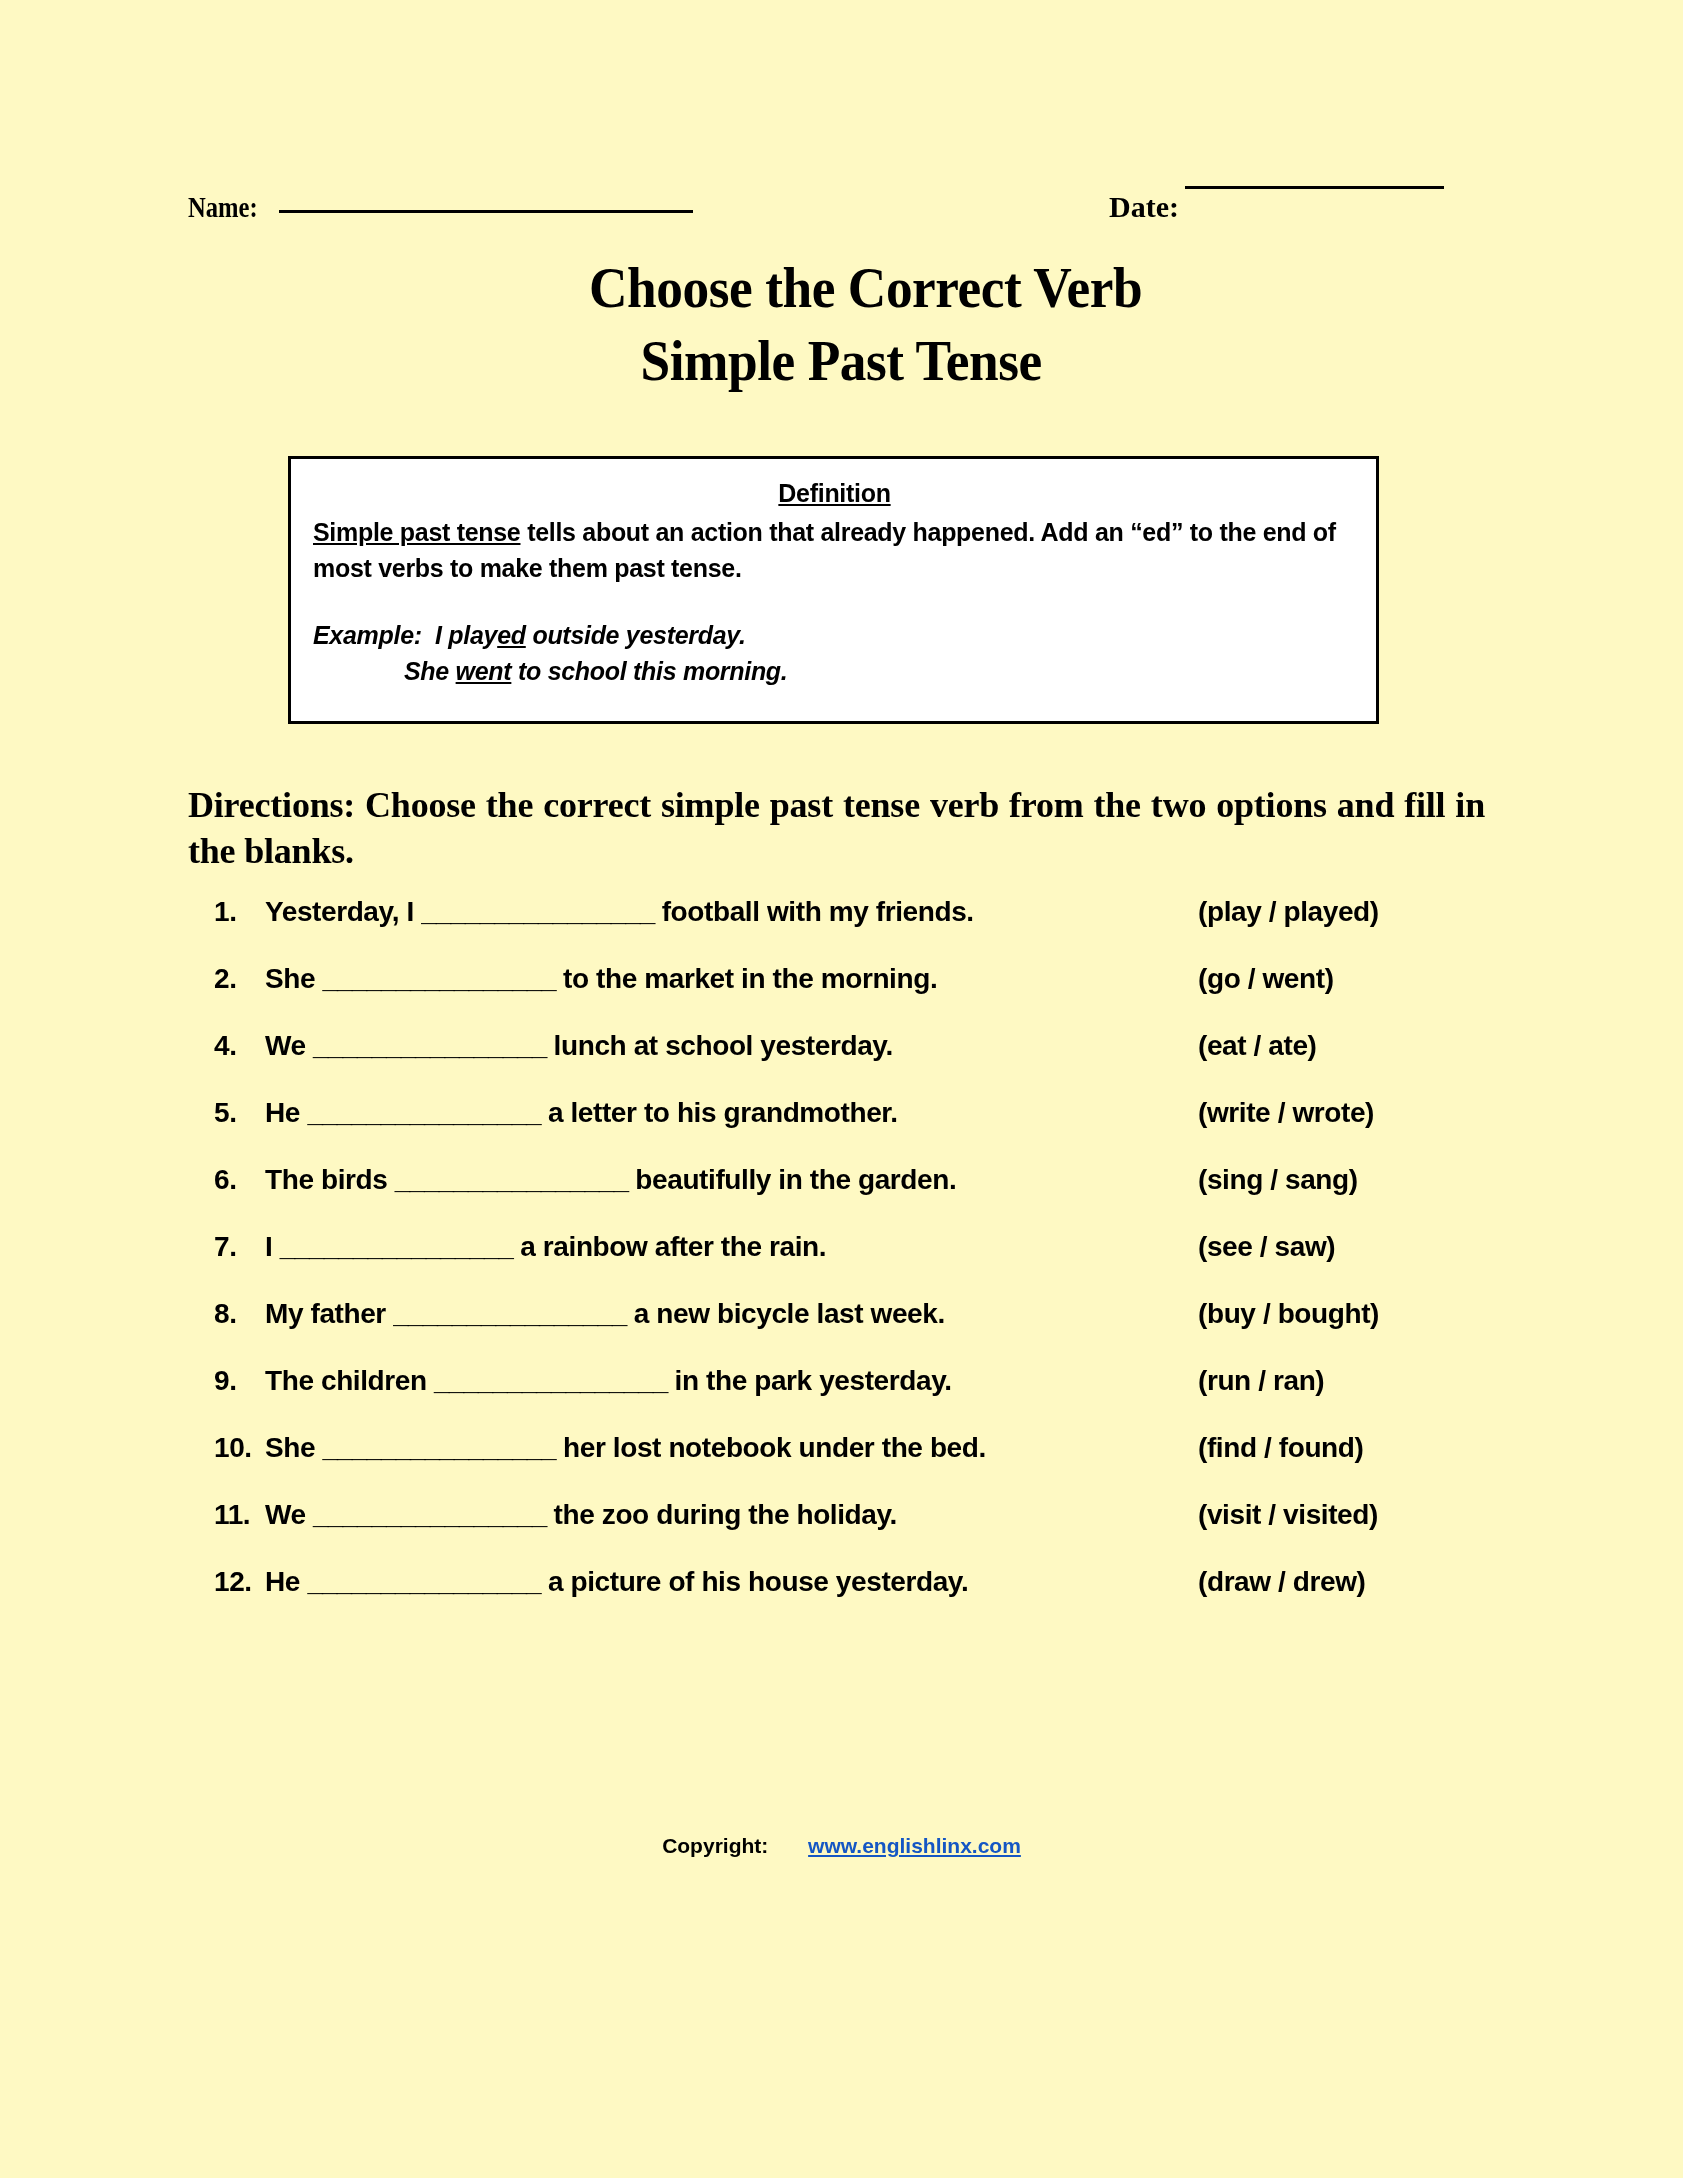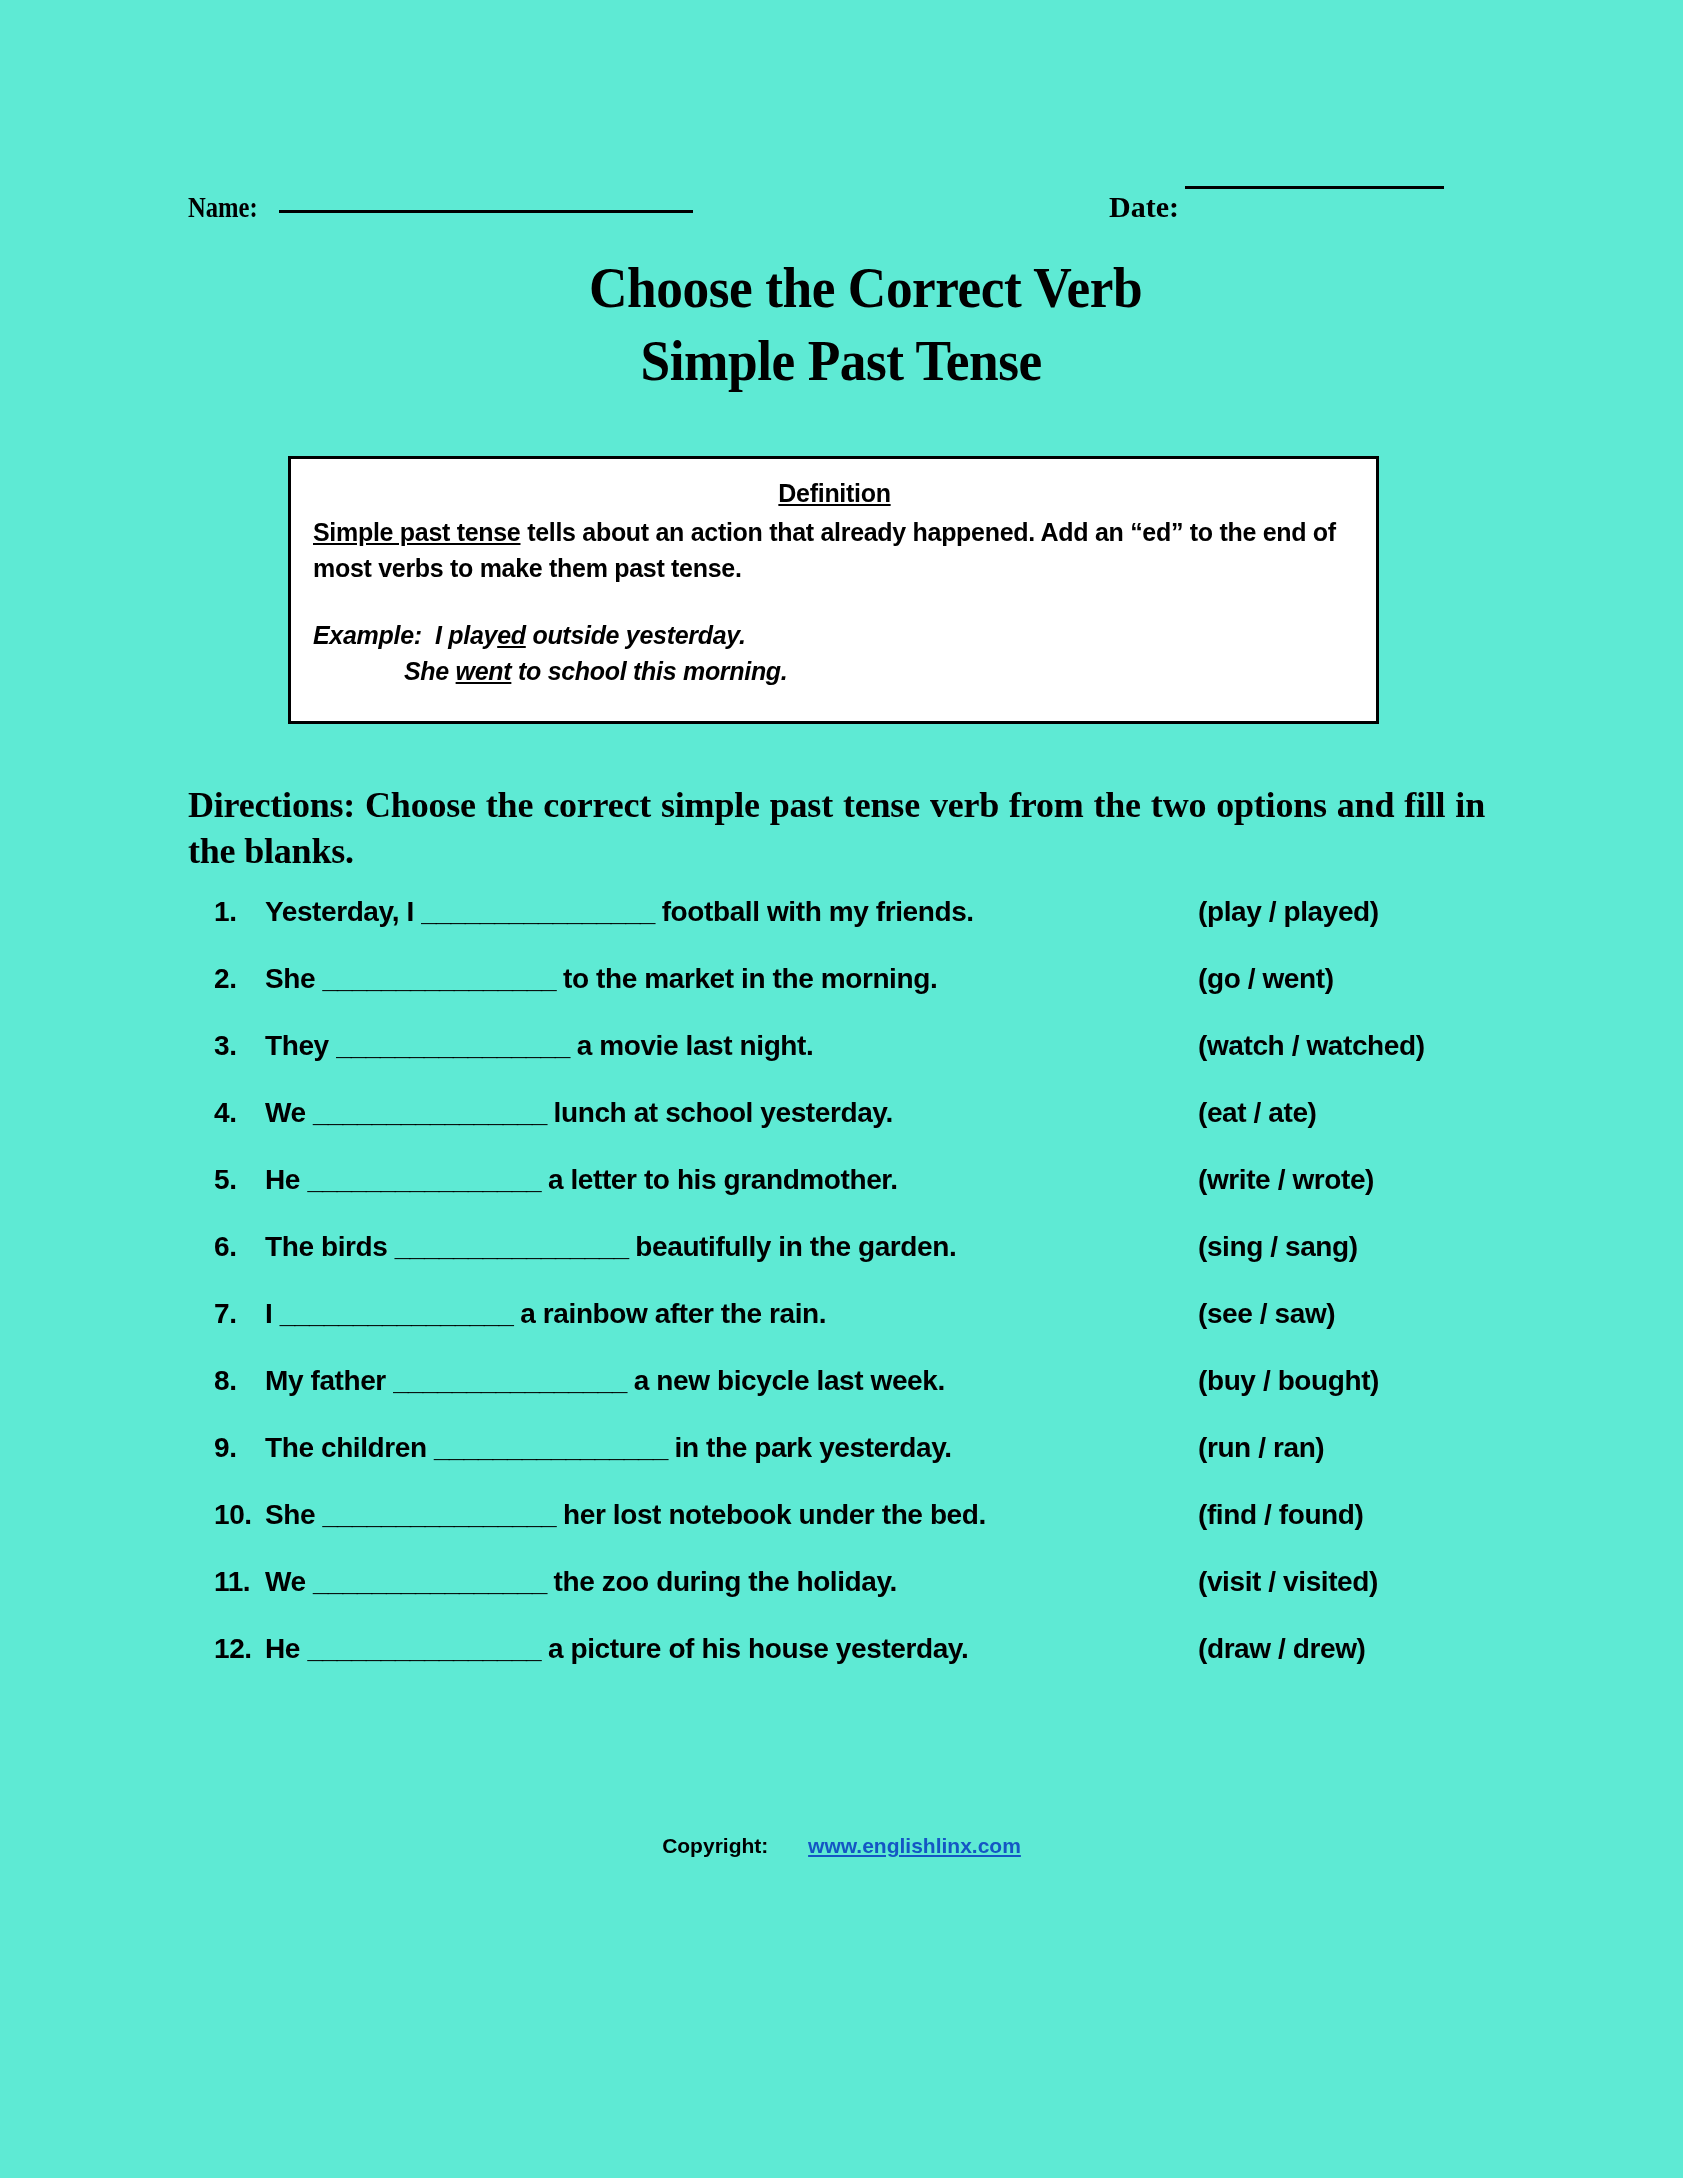--- a/index.html
+++ b/index.html
@@ -14,21 +14,21 @@
     font-family: "Liberation Sans", sans-serif;
     color: #000000;
     overflow: hidden;
   }
 
   .page {
     position: absolute;
     left: 0; top: 0;
     width: 1683px;
     height: 2178px;
-    background: #5eead4;
+    background: #fef9c3;
   }
 
   
   .header-row {
     position: absolute;
     left: 188px;
     top: 190px;
     width: 1317px;
     height: 46px;
   }
@@ -245,21 +245,20 @@
     </div>
   </div>
 
   <div class="directions">
     <span class="dir-inner">Directions: Choose the correct simple past tense verb from the two options and fill in the blanks.</span>
   </div>
 
   <div class="questions">
       <div class="q-row"><span class="q-num">1.</span><span class="q-text"><span>Yesterday, I </span><span class="q-blank">________________</span><span> football with my friends.</span></span><span class="q-options">(play / played)</span></div>
       <div class="q-row"><span class="q-num">2.</span><span class="q-text"><span>She </span><span class="q-blank">________________</span><span> to the market in the morning.</span></span><span class="q-options"> (go / went)</span></div>
-      <div class="q-row"><span class="q-num">3.</span><span class="q-text"><span>They </span><span class="q-blank">________________</span><span> a movie last night.</span></span><span class="q-options">(watch / watched)</span></div>
       <div class="q-row"><span class="q-num">4.</span><span class="q-text"><span>We </span><span class="q-blank">________________</span><span> lunch at school yesterday.</span></span><span class="q-options">(eat / ate)</span></div>
       <div class="q-row"><span class="q-num">5.</span><span class="q-text"><span>He </span><span class="q-blank">________________</span><span> a letter to his grandmother.</span></span><span class="q-options">(write / wrote)</span></div>
       <div class="q-row"><span class="q-num">6.</span><span class="q-text"><span>The birds </span><span class="q-blank">________________</span><span> beautifully in the garden.</span></span><span class="q-options">(sing / sang)</span></div>
       <div class="q-row"><span class="q-num">7.</span><span class="q-text"><span>I </span><span class="q-blank">________________</span><span> a rainbow after the rain.</span></span><span class="q-options">(see / saw)</span></div>
       <div class="q-row"><span class="q-num">8.</span><span class="q-text"><span>My father </span><span class="q-blank">________________</span><span> a new bicycle last week.</span></span><span class="q-options">(buy / bought)</span></div>
       <div class="q-row"><span class="q-num">9.</span><span class="q-text"><span>The children </span><span class="q-blank">________________</span><span> in the park yesterday.</span></span><span class="q-options"> (run / ran)</span></div>
       <div class="q-row"><span class="q-num">10.</span><span class="q-text"><span>She </span><span class="q-blank">________________</span><span> her lost notebook under the bed.</span></span><span class="q-options">(find / found)</span></div>
       <div class="q-row"><span class="q-num">11.</span><span class="q-text"><span>We </span><span class="q-blank">________________</span><span> the zoo during the holiday.</span></span><span class="q-options">(visit / visited)</span></div>
       <div class="q-row"><span class="q-num">12.</span><span class="q-text"><span>He </span><span class="q-blank">________________</span><span> a picture of his house yesterday.</span></span><span class="q-options">(draw / drew)</span></div>
     </div>

